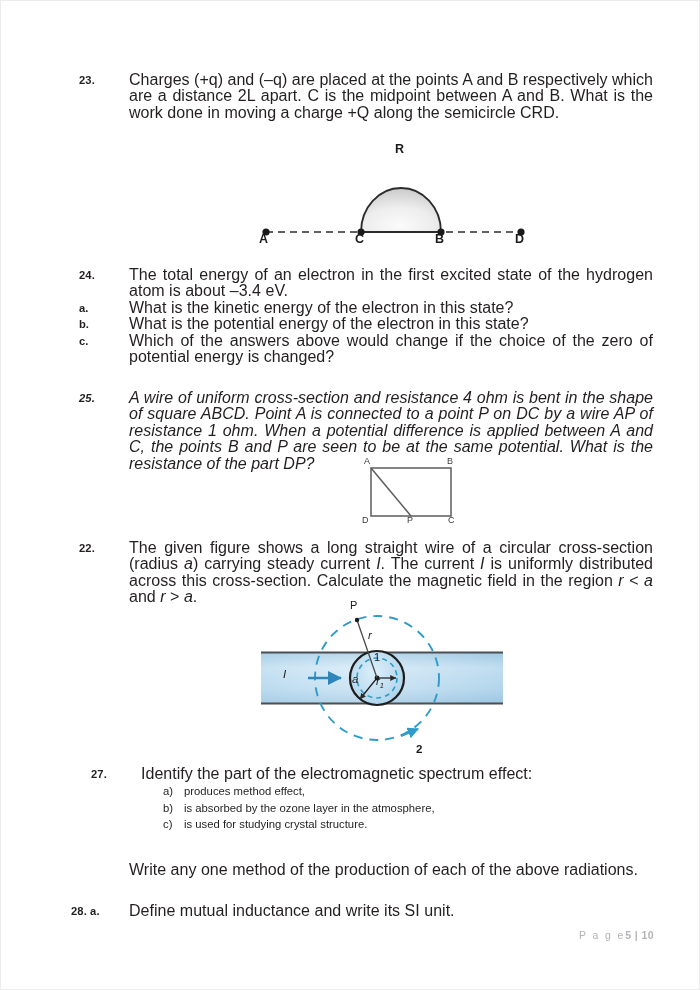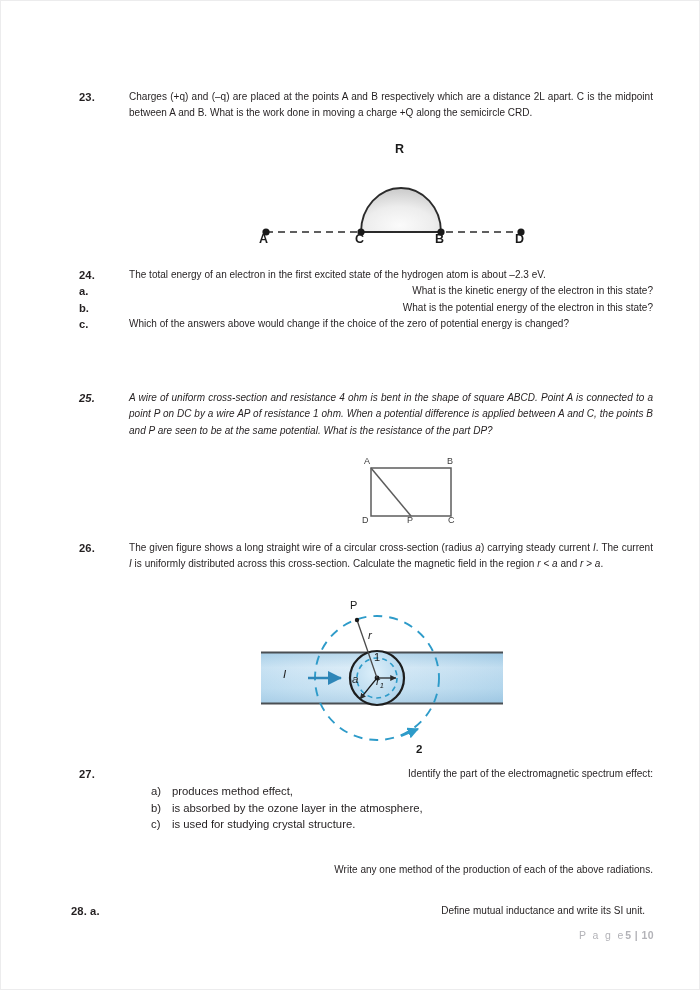--- a/index.html
+++ b/index.html
@@ -43,26 +43,26 @@
   .qnum {
     font-weight: bold;
     font-size: 11.2px;
     width: 50px;
     flex: 0 0 50px;
     line-height: 16.4px;
     letter-spacing: 0.1px;
   }
   .qtext {
     flex: 1;
-    font-size: 10px;
+    font-size: 16px;
     line-height: 16.4px;
     text-align: justify;
     letter-spacing: 0.02px;
   }
-  .qtext.nojust { text-align: right; }
+  .qtext.nojust { text-align: left; }
   .sublabel {
     font-weight: bold;
     font-size: 11.2px;
     width: 50px;
     flex: 0 0 50px;
     line-height: 16.4px;
   }
   i, .it { font-style: italic; }
 
   
@@ -108,21 +108,21 @@
   #fig-q26 { left: 232px; top: 600px; width: 270px; height: 180px; }
 
   svg { display: block; }
 </style>
 </head>
 <body>
 
 <div class="page">
   <div class="content">
 
-    <div class="qblock" id="q23" style="top:88px;">
+    <div class="qblock" id="q23" style="top:71px;">
       <div class="qrow">
         <div class="qnum">23.</div>
         <div class="qtext">Charges (+q) and (–q) are placed at the points A and B respectively which are a distance 2L apart. C is the midpoint between A and B. What is the work done in moving a charge  +Q along the semicircle CRD.</div>
       </div>
     </div>
 
     <div class="fig" id="fig-q23">
       <svg width="300" height="120" viewBox="0 0 300 120" aria-hidden="true">
         <defs>
           <radialGradient id="domeShade" cx="48%" cy="85%" r="78%">
@@ -144,21 +144,21 @@
       <div style="position:absolute;left:18px;top:88px;font-size:12.5px;font-weight:bold;color:#1a1a1a;">A</div>
       <div style="position:absolute;left:114px;top:88px;font-size:12.5px;font-weight:bold;color:#1a1a1a;">C</div>
       <div style="position:absolute;left:194px;top:88px;font-size:12.5px;font-weight:bold;color:#1a1a1a;">B</div>
       <div style="position:absolute;left:274px;top:88px;font-size:12.5px;font-weight:bold;color:#1a1a1a;">D</div>
       <div style="position:absolute;left:154px;top:-2px;font-size:12.5px;font-weight:bold;color:#1a1a1a;">R</div>
     </div>
 
     <div class="qblock" id="q24" style="top:266px;">
       <div class="qrow">
         <div class="qnum">24.</div>
-        <div class="qtext">The total energy of an electron in the first excited state of the hydrogen atom is about –2.3 eV.</div>
+        <div class="qtext">The total energy of an electron in the first excited state of the hydrogen atom is about –3.4 eV.</div>
       </div>
       <div class="qrow">
         <div class="sublabel">a.</div>
         <div class="qtext nojust">What is the kinetic energy of the electron in this state?</div>
       </div>
       <div class="qrow">
         <div class="sublabel">b.</div>
         <div class="qtext nojust">What is the potential energy of the electron in this state?</div>
       </div>
       <div class="qrow">
@@ -181,21 +181,21 @@
       </svg>
       <div style="position:absolute;left:11px;top:0px;font-size:9px;color:#3b3b3b;">A</div>
       <div style="position:absolute;left:94px;top:0px;font-size:9px;color:#3b3b3b;">B</div>
       <div style="position:absolute;left:95px;top:59px;font-size:9px;color:#3b3b3b;">C</div>
       <div style="position:absolute;left:9px;top:59px;font-size:9px;color:#3b3b3b;">D</div>
       <div style="position:absolute;left:54px;top:59px;font-size:9px;color:#3b3b3b;">P</div>
     </div>
 
     <div class="qblock" id="q26" style="top:539px;">
       <div class="qrow">
-        <div class="qnum">26.</div>
+        <div class="qnum">22.</div>
         <div class="qtext">The given figure shows a long straight wire of a circular cross-section (radius <i>a</i>) carrying steady current <i>I</i>. The current <i>I</i> is uniformly distributed across this cross-section. Calculate the magnetic field in the region <i>r</i> &lt; <i>a</i> and <i>r</i> &gt; <i>a</i>.</div>
       </div>
     </div>
 
     <div class="fig" id="fig-q26">
       <svg width="270" height="180" viewBox="0 0 270 180" aria-hidden="true">
         <defs>
           <linearGradient id="wireGrad" x1="0" y1="0" x2="0" y2="1">
             <stop offset="0%" stop-color="#9ec9e4"></stop>
             <stop offset="30%" stop-color="#cfe6f5"></stop>
@@ -249,21 +249,21 @@
 
       <div style="position:absolute;left:117px;top:-2px;font-size:11px;color:#1a1a1a;">P</div>
       <div style="position:absolute;left:135px;top:28px;font-size:11.5px;font-style:italic;color:#1a1a1a;">r</div>
       <div style="position:absolute;left:50px;top:67px;font-size:11.5px;font-style:italic;color:#1a1a1a;">I</div>
       <div style="position:absolute;left:141px;top:50px;font-size:11px;color:#1a1a1a;">1</div>
       <div style="position:absolute;left:183px;top:142px;font-size:11.5px;font-weight:bold;color:#1a1a1a;">2</div>
       <div style="position:absolute;left:119px;top:72px;font-size:11.5px;font-style:italic;color:#1a1a1a;">a</div>
       <div style="position:absolute;left:143px;top:74px;font-size:11.5px;font-style:italic;color:#1a1a1a;"><span>r</span><sub style="font-size:7.5px;">1</sub></div>
     </div>
 
-    <div class="qblock" id="q27" style="top:765px;">
+    <div class="qblock" id="q27" style="top:765px;margin-left:12px;">
       <div class="qrow">
         <div class="qnum">27.</div>
         <div class="qtext nojust">Identify the part of the electromagnetic spectrum effect:</div>
       </div>
       <div class="sublist" style="margin-left:50px;">
         <div class="subitem">
           <div class="mark">a)</div>
           <div class="body">produces method effect,</div>
         </div>
         <div class="subitem">

